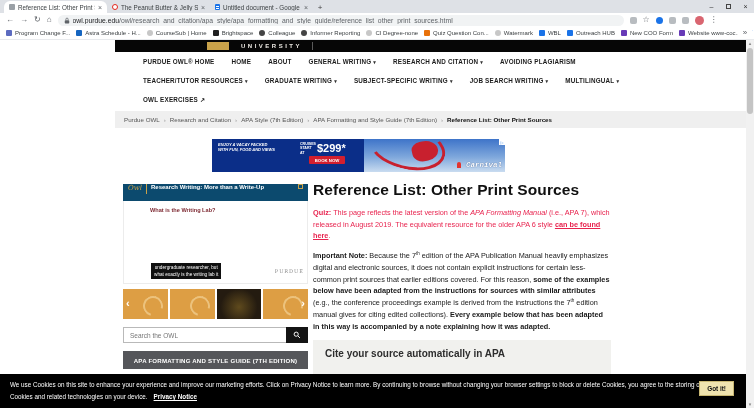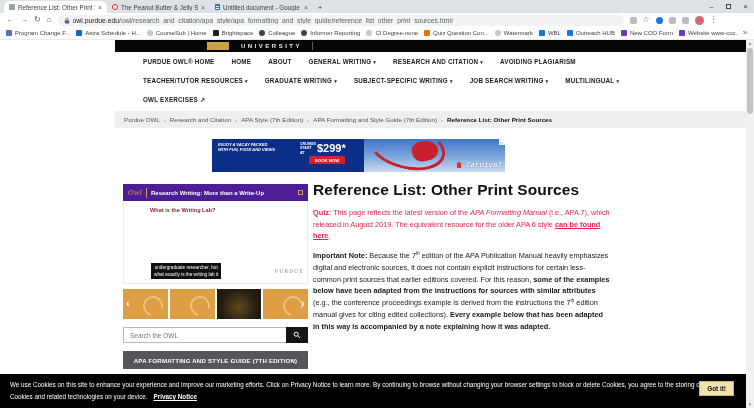--- a/index.html
+++ b/index.html
@@ -65,21 +65,21 @@
   .adcta{margin-top:1px;margin-left:9px;background:#D31F2E;font-size:4.3px;font-weight:bold;padding:1.5px 0;width:36px;text-align:center;border-radius:1px}
   .adright{flex:1;position:relative;background:linear-gradient(180deg,#3E74C9 0%,#7FA8DC 55%,#C9DCF0 100%);overflow:hidden}
   .coaster{position:absolute;left:4px;top:-14px;width:78px;height:44px;border:3px solid #C8202E;border-radius:50%;border-top-color:transparent;border-left-color:transparent;transform:rotate(14deg)}
   .coaster2{position:absolute;left:48px;top:2px;width:26px;height:20px;background:#C8202E;border-radius:40% 60% 50% 50%;transform:rotate(-12deg)}
   .carnival{position:absolute;right:3px;bottom:3px;font-family:Liberation Mono, monospace;font-style:italic;font-weight:bold;font-size:7.5px;color:#fff;text-shadow:0 0 1px #1b3d7a}
   .funnel{position:absolute;right:44px;bottom:4px;width:4px;height:6px;background:#E3342F;border-radius:2px 2px 0 0}
   .adchoices{position:absolute;right:0;top:0;width:6px;height:6px;background:#fff;color:#1A73E8;font-size:4px;display:flex;align-items:center;justify-content:center}
 
   
   .sidebar{position:absolute;top:184px;left:123px;width:185px}
-  .vheader{height:17px;background:#4c1d95;display:flex;align-items:center;padding:0 5px;gap:4px}
+  .vheader{height:17px;background:#0c4a6e;display:flex;align-items:flex-start;padding:0 5px;gap:4px}
   .vlogo{color:#C9A24A;font-family:"DejaVu Serif",serif;font-style:italic;font-size:7px;flex:0 0 auto}
   .vdiv{width:1px;height:10px;background:#C9A24A;flex:0 0 auto}
   .vtitle{color:#fff;font-size:6px;font-weight:bold;white-space:nowrap;overflow:hidden;flex:1}
   .vexpand{width:5px;height:5px;border:1px solid #C9A24A;flex:0 0 auto}
   .vbody{height:83px;background:#fff;border:1px solid #ECECEC;border-top:none;position:relative}
   .vlink{position:absolute;top:6px;left:26px;font-size:5.6px;font-weight:bold;color:#7E2A33}
   .vcaption{position:absolute;bottom:4px;left:27px;background:#101010;color:#fff;font-size:4.7px;line-height:1.5;padding:1px 3px;text-align:center}
   .vwatermark{position:absolute;bottom:9px;right:3px;font-size:5px;color:#8a8a8a;letter-spacing:1px;font-family:"DejaVu Serif",serif}
   .carousel{margin-top:5px;display:flex;gap:2px;height:30px}
   .ctile{flex:1;background:#DD9E44;position:relative;overflow:hidden}
@@ -356,20 +356,23 @@
       </button>
     </div>
     <div class="apahdr">APA FORMATTING AND STYLE GUIDE (7TH EDITION)</div>
     <div class="sblink">General Format</div>
   </div>
 
   <div class="main">
     <div class="h1">Reference List: Other Print Sources</div>
     <p class="note"><b>Quiz:</b><span> This page reflects the latest version of the </span><span class="it">APA Formatting Manual</span><span> (i.e., APA 7), which released in August 2019. The equivalent resource for the older APA 6 style </span><span class="lnk">can be found here</span><span>.</span></p>
     <p class="imp"><b>Important Note:</b><span> Because the 7</span><sup>th</sup><span> edition of the APA Publication Manual heavily emphasizes digital and electronic sources, it does not contain explicit instructions for certain less-common print sources that earlier editions covered. For this reason, </span><b>some of the examples below have been adapted from the instructions for sources with similar attributes</b><span> (e.g., the conference proceedings example is derived from the instructions the 7</span><sup>th</sup><span> edition manual gives for citing edited collections). </span><b>Every example below that has been adapted in this way is accompanied by a note explaining how it was adapted.</b></p>
+    <div class="citebox">
+      <div class="citetitle">Cite your source automatically in APA</div>
+    </div>
   </div>
 
   <div class="scrollbar">
     <span class="sbarrow up">▴</span>
     <div class="sbthumb"></div>
     <span class="sbarrow down">▾</span>
   </div>
 
   <div class="cookie">
     <span class="l">We use Cookies on this site to enhance your experience and improve our marketing efforts. Click on Privacy Notice to learn more. By continuing to browse without changing your browser settings to block or delete Cookies, you agree to the storing of</span>

